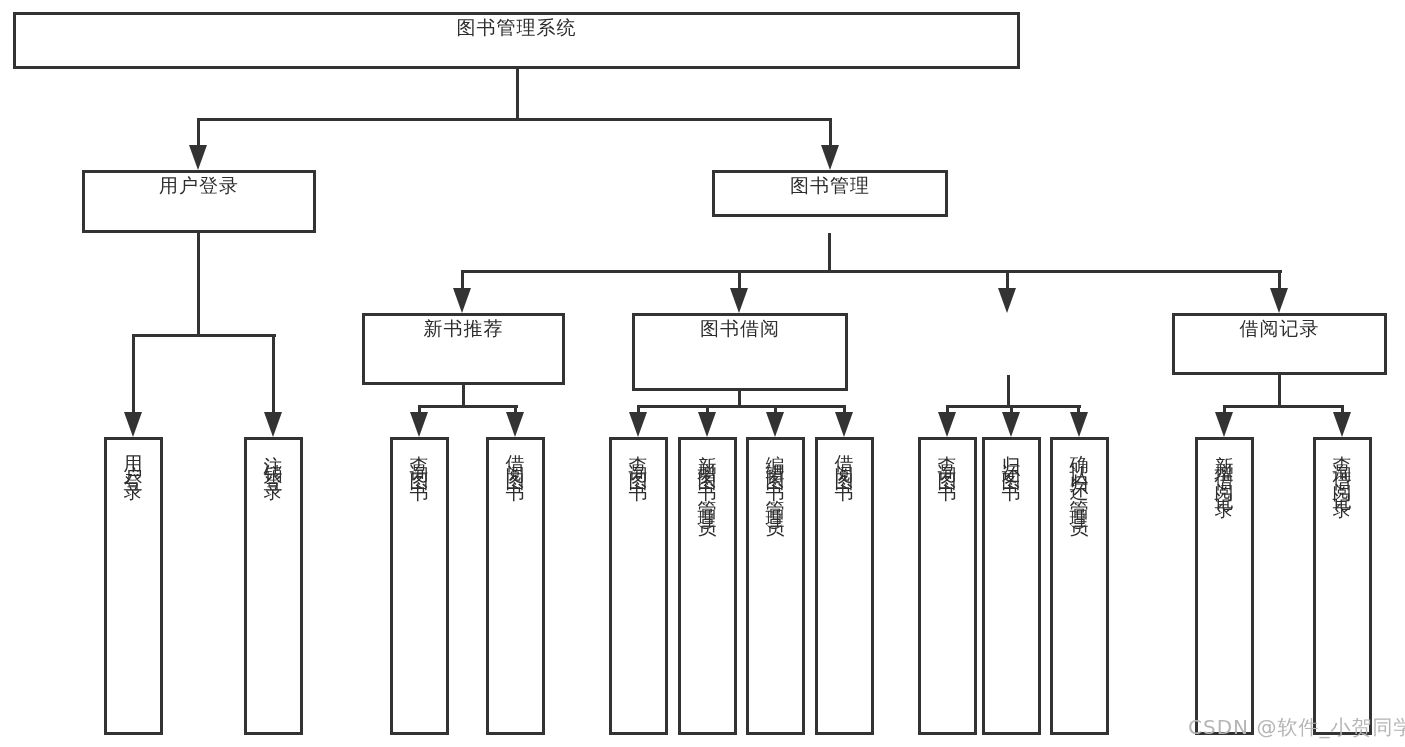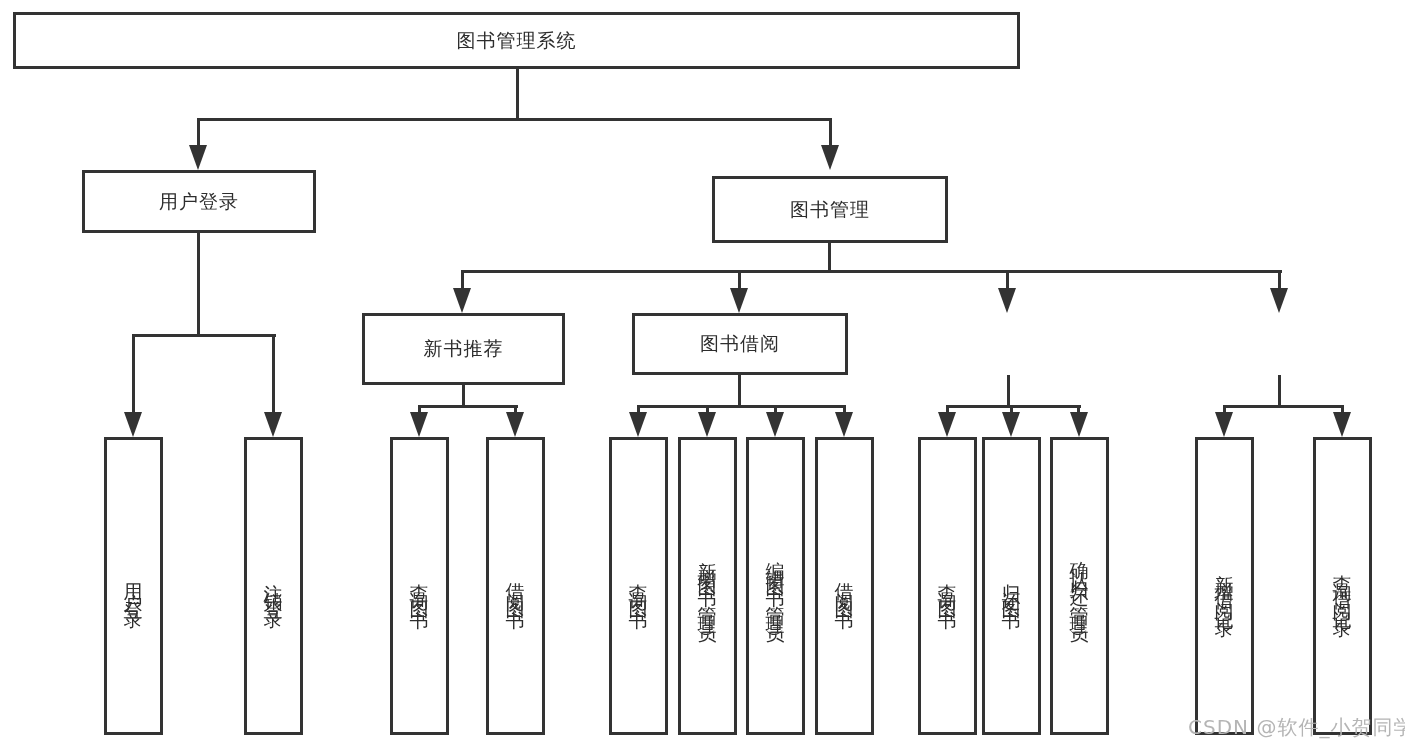--- a/index.html
+++ b/index.html
@@ -3,21 +3,21 @@
 <meta charset="utf-8">
 <style>
   * { margin:0; padding:0; box-sizing:border-box; }
   html,body { background:#ffffff; }
   .canvas {
     position:relative; width:1405px; height:747px; background:#ffffff;
     font-family:"DejaVu Sans","Liberation Sans",sans-serif; overflow:hidden;
   }
   .box {
     position:absolute; border:3px solid #333333; background:#ffffff;
-    display:flex; align-items:center; justify-content:center; z-index:2;
+    display:flex; justify-content:center; z-index:2;
   }
   .box .lbl { font-size:19px; color:#2d2d2d; letter-spacing:1px; white-space:nowrap; }
   .leaf .lbl {
     writing-mode:vertical-rl; text-orientation:mixed;
     font-size:19px; letter-spacing:9px; line-height:1;
   }
   .hline, .vline { position:absolute; background:#333333; z-index:1; }
   .hline { height:3px; }
   .vline { width:3px; }
   .arrow {
@@ -42,21 +42,21 @@
   <div class="vline" style="left:516px;top:68px;height:52px"></div>
   <div class="hline" style="left:197px;top:118px;width:635px"></div>
   <div class="vline" style="left:197px;top:121px;height:27px"></div>
   <div class="arrow" style="left:189px;top:145px"></div>
   <div class="vline" style="left:829px;top:121px;height:27px"></div>
   <div class="arrow" style="left:821px;top:145px"></div>
 
   <div class="box" style="left:82px;top:170px;width:234px;height:63px">
     <span class="lbl">用户登录</span>
   </div>
-  <div class="box" style="left:712px;top:176px;width:236px;height:67px">
+  <div class="box" style="left:712px;top:170px;width:236px;height:47px">
     <span class="lbl">图书管理</span>
   </div>
 
   <div class="vline" style="left:197px;top:233px;height:104px"></div>
   <div class="hline" style="left:132px;top:334px;width:144px"></div>
   <div class="vline" style="left:132px;top:337px;height:78px"></div>
   <div class="arrow" style="left:124px;top:412px"></div>
   <div class="vline" style="left:272px;top:337px;height:78px"></div>
   <div class="arrow" style="left:264px;top:412px"></div>
 
@@ -67,22 +67,25 @@
   <div class="vline" style="left:738px;top:273px;height:18px"></div>
   <div class="arrow" style="left:730px;top:288px"></div>
   <div class="vline" style="left:1006px;top:273px;height:18px"></div>
   <div class="arrow" style="left:998px;top:288px"></div>
   <div class="vline" style="left:1278px;top:273px;height:18px"></div>
   <div class="arrow" style="left:1270px;top:288px"></div>
 
   <div class="box" style="left:362px;top:313px;width:203px;height:72px">
     <span class="lbl">新书推荐</span>
   </div>
-  <div class="box" style="left:632px;top:313px;width:216px;height:62px">
+  <div class="box" style="left:632px;top:313px;width:216px;height:78px">
     <span class="lbl">图书借阅</span>
+  </div>
+  <div class="box" style="left:1172px;top:313px;width:215px;height:62px">
+    <span class="lbl">借阅记录</span>
   </div>
 
   <div class="vline" style="left:462px;top:375px;height:33px"></div>
   <div class="hline" style="left:418px;top:405px;width:100px"></div>
   <div class="vline" style="left:418px;top:405px;height:10px"></div>
   <div class="arrow" style="left:410px;top:412px"></div>
   <div class="vline" style="left:514px;top:405px;height:10px"></div>
   <div class="arrow" style="left:506px;top:412px"></div>
 
   <div class="vline" style="left:738px;top:375px;height:33px"></div>

